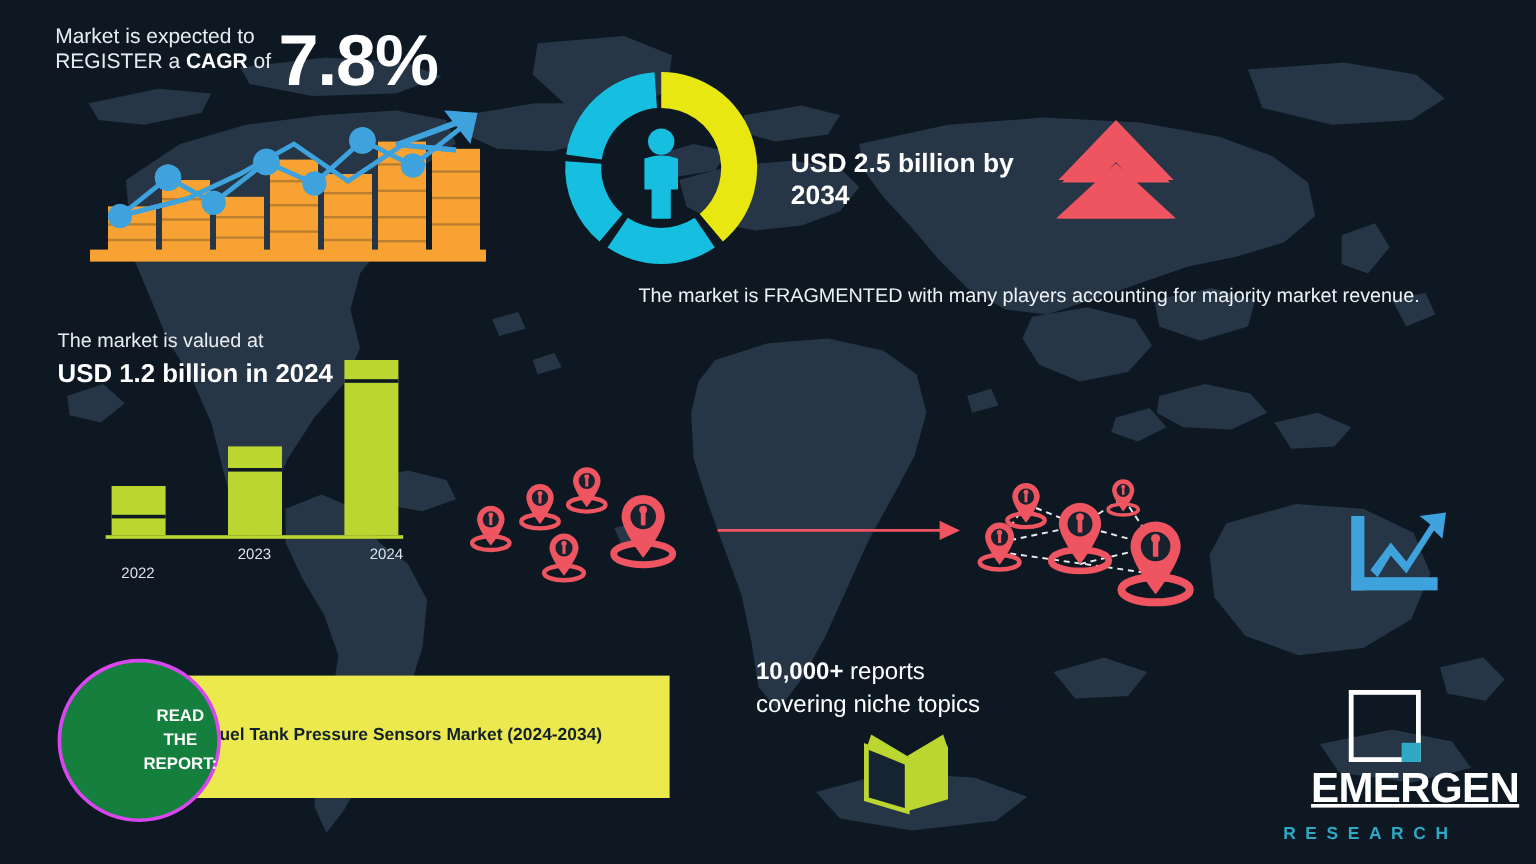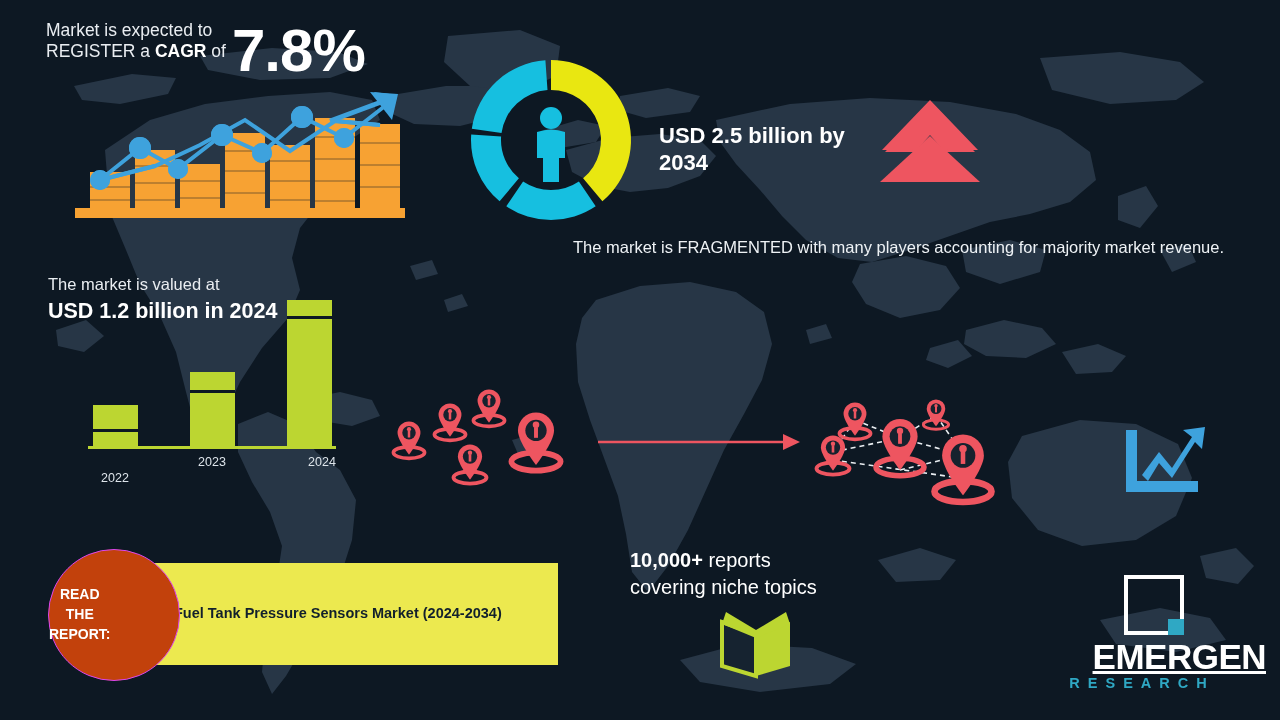--- a/index.html
+++ b/index.html
@@ -20,47 +20,47 @@
   
   #cagr-block{left:46px;top:20px;width:260px;font-size:17.5px;color:#e9edf1;}
   #cagr-block b{color:#ffffff;font-weight:700;}
   #cagr-value{left:232px;top:14px;font-size:60px;font-weight:700;letter-spacing:-1px;color:#ffffff;}
 
   
   #forecast-small{left:659px;top:75px;width:240px;font-size:16.5px;color:#e9edf1;}
   #forecast-big{left:659px;top:123px;width:240px;font-size:22px;font-weight:700;color:#ffffff;}
 
   
-  #fragmented{left:532px;top:237px;width:690px;font-size:16.5px;color:#eef2f5;margin-left:41px;}
+  #fragmented{left:532px;top:237px;width:690px;font-size:16.5px;color:#eef2f5;}
 
   
   #valued-small{left:48px;top:274px;font-size:16.5px;color:#e9edf1;}
   #valued-big{left:48px;top:298px;width:230px;font-size:21.5px;font-weight:700;color:#ffffff;}
 
   
   .yearlabel{position:absolute;font-size:12.5px;color:#dde4ea;text-align:center;width:60px;}
 
   
   #reports-line1{left:630px;top:548px;font-size:20px;color:#ffffff;}
   #reports-line1 b{font-weight:700;}
   #reports-line2{left:630px;top:575px;font-size:20px;color:#ffffff;}
 
   
   #cta-bar{position:absolute;left:108px;top:563px;width:450px;height:102px;background:#ece94f;}
   #cta-bar-label{position:absolute;left:66px;top:42px;font-size:14.5px;font-weight:700;color:#12202c;white-space:nowrap;}
   #cta-circle{position:absolute;left:48px;top:549px;width:130px;height:130px;border-radius:50%;
-    background:#c2410c;border:1px solid #d946ef;display:flex;align-items:center;justify-content:flex-start;}
+    background:#15803d;border:3px solid #d946ef;display:flex;align-items:center;justify-content:flex-end;}
   #cta-circle-label{font-size:14px;font-weight:700;color:#ffffff;text-align:center;line-height:1.42;}
 
   
   #logo{position:absolute;left:1018px;top:575px;width:248px;height:125px;}
   #logo-mark{position:absolute;left:106px;top:0px;width:60px;height:60px;border:4px solid #ffffff;box-sizing:border-box;}
   #logo-mark-corner{position:absolute;left:150px;top:44px;width:16px;height:16px;background:#2fa8c4;}
   #logo-name{position:absolute;left:0;top:62px;width:248px;text-align:right;font-size:35px;font-weight:700;color:#ffffff;letter-spacing:-0.5px;text-decoration:underline;}
-  #logo-sub{position:absolute;left:0;top:100px;width:248px;text-align:center;font-size:14.5px;font-weight:700;color:#2fa8c4;letter-spacing:8px;}
+  #logo-sub{position:absolute;left:0;top:112px;width:248px;text-align:center;font-size:14.5px;font-weight:700;color:#2fa8c4;letter-spacing:8px;}
 </style>
 </head>
 <body>
 
 <div id="stage">
 
   <svg id="worldmap" viewBox="0 0 1280 720">
     <rect x="0" y="0" width="1280" height="720" fill="#0d1823"></rect>
     <g fill="#273646">
 

